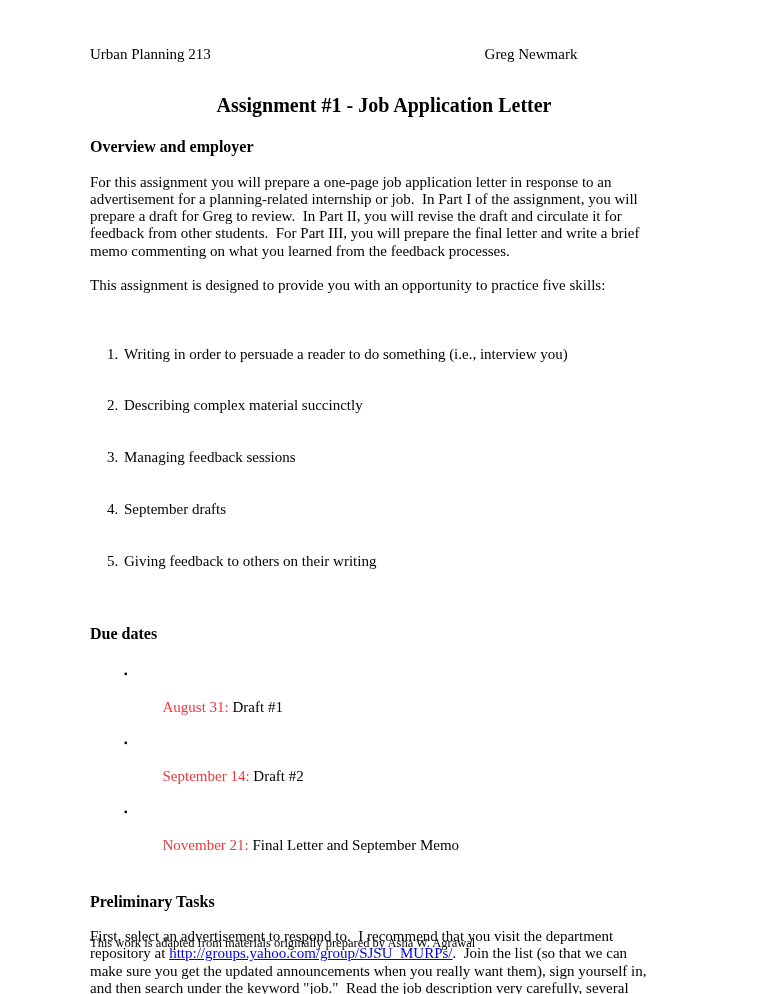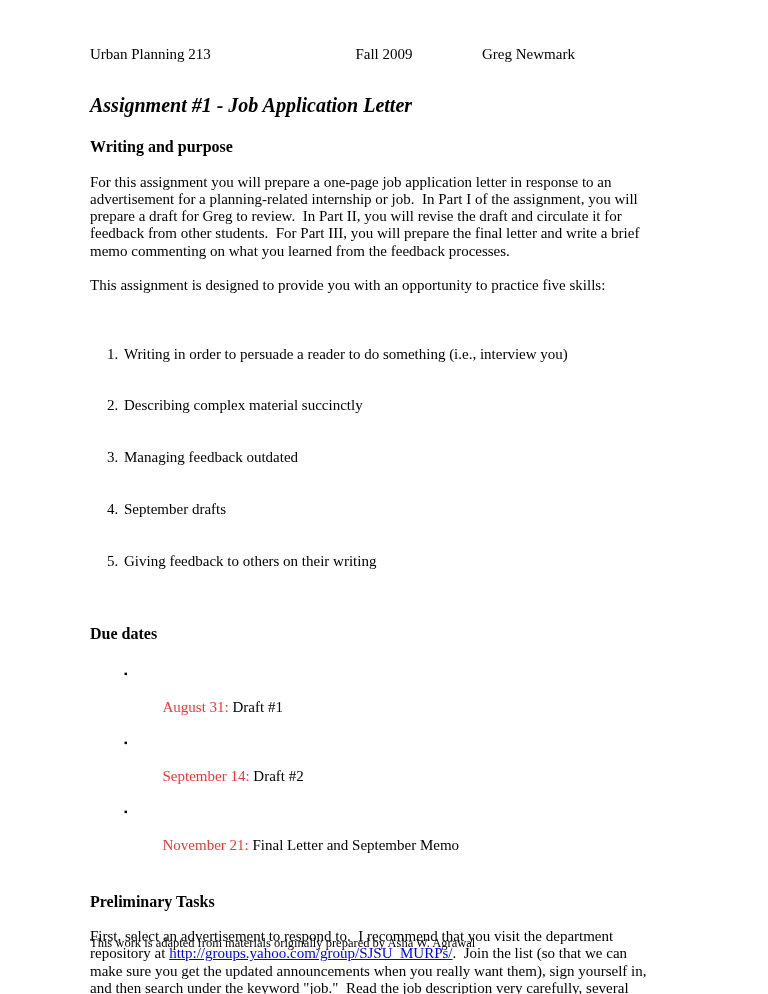--- a/index.html
+++ b/index.html
@@ -20,28 +20,28 @@
     line-height: 1.15;
     overflow: hidden;
   }
   .header-row {
     display: flex;
     align-items: baseline;
     font-size: 15px;
   }
   .header-row .h-left  { flex: 1; text-align: left; }
   .header-row .h-center{ flex: 1; text-align: center; }
-  .header-row .h-right { flex: 1; text-align: left; }
+  .header-row .h-right { flex: 1; text-align: center; }
 
   .doc-title {
     margin: 31px 0 0 0;
+    text-align: center;
     font-size: 20px;
     font-weight: bold;
     line-height: 1.15;
-    font-style: italic;
   }
   .section-heading {
     margin: 21px 0 0 0;
     font-size: 16px;
     font-weight: bold;
     line-height: 1.15;
   }
   p.body-par {
     margin: 17px 16px 0 0;
     white-space: pre-wrap;
@@ -85,36 +85,35 @@
     text-align: right;
   }
 </style>
 </head>
 <body>
 
 <div class="page">
 
   <div class="header-row">
     <span class="h-left">Urban Planning 213</span>
-    <span class="h-center">Fall 2009</span>
     <span class="h-right">Greg Newmark</span>
   </div>
 
   <h1 class="doc-title">Assignment #1 - Job Application Letter</h1>
 
-  <h2 class="section-heading">Writing and purpose</h2>
+  <h2 class="section-heading">Overview and employer</h2>
 
   <p class="body-par">For this assignment you will prepare a one-page job application letter in response to an advertisement for a planning-related internship or job.  In Part I of the assignment, you will prepare a draft for Greg to review.  In Part II, you will revise the draft and circulate it for feedback from other students.  For Part III, you will prepare the final letter and write a brief memo commenting on what you learned from the feedback processes.</p>
 
   <p class="body-par">This assignment is designed to provide you with an opportunity to practice five skills:</p>
 
   <ol class="skills-list">
     <li>Writing in order to persuade a reader to do something (i.e., interview you)</li>
     <li>Describing complex material succinctly</li>
-    <li>Managing feedback outdated</li>
+    <li>Managing feedback sessions</li>
     <li>September drafts</li>
     <li>Giving feedback to others on their writing</li>
   </ol>
 
   <h2 class="section-heading">Due dates</h2>
 
   <ul class="due-list">
     <li>
       <span class="bullet-glyph">▪</span>
       <span class="due-date">August 31:</span><span> Draft #1</span>

